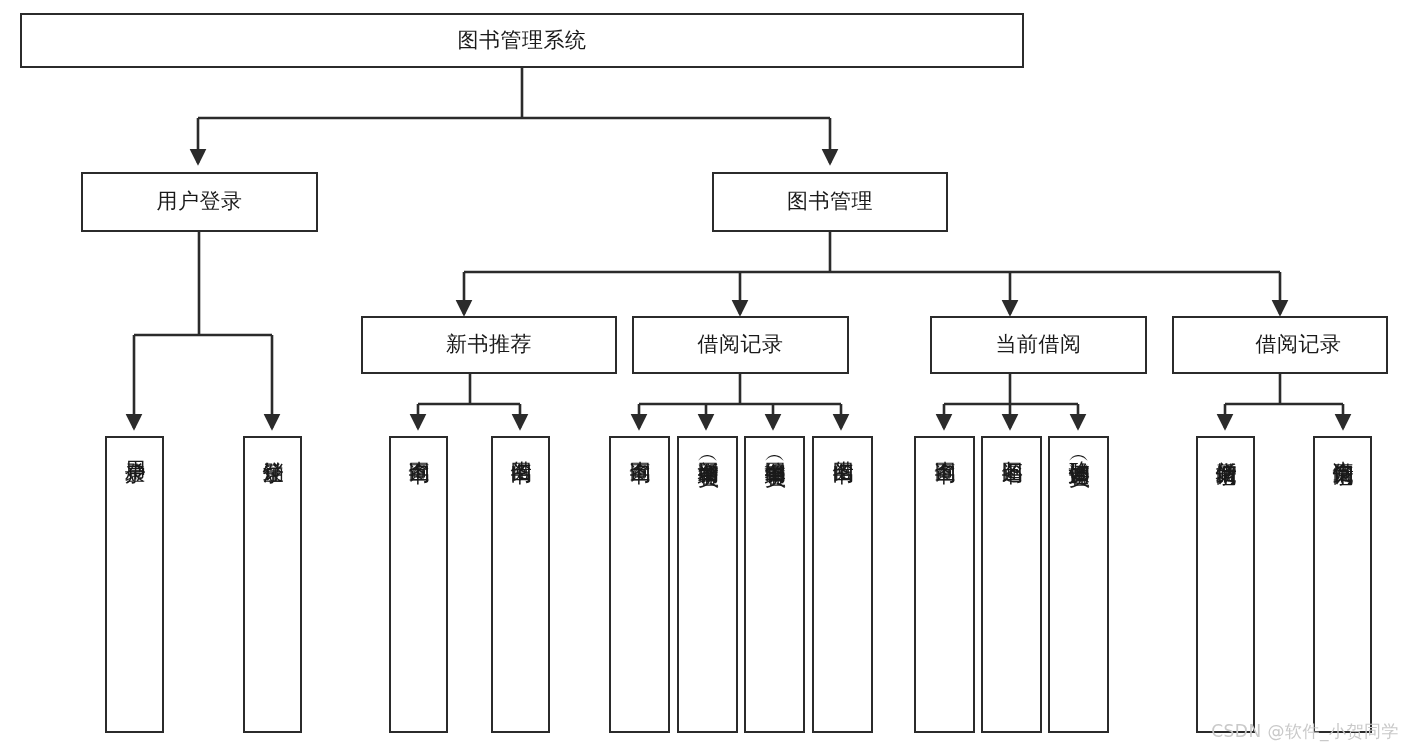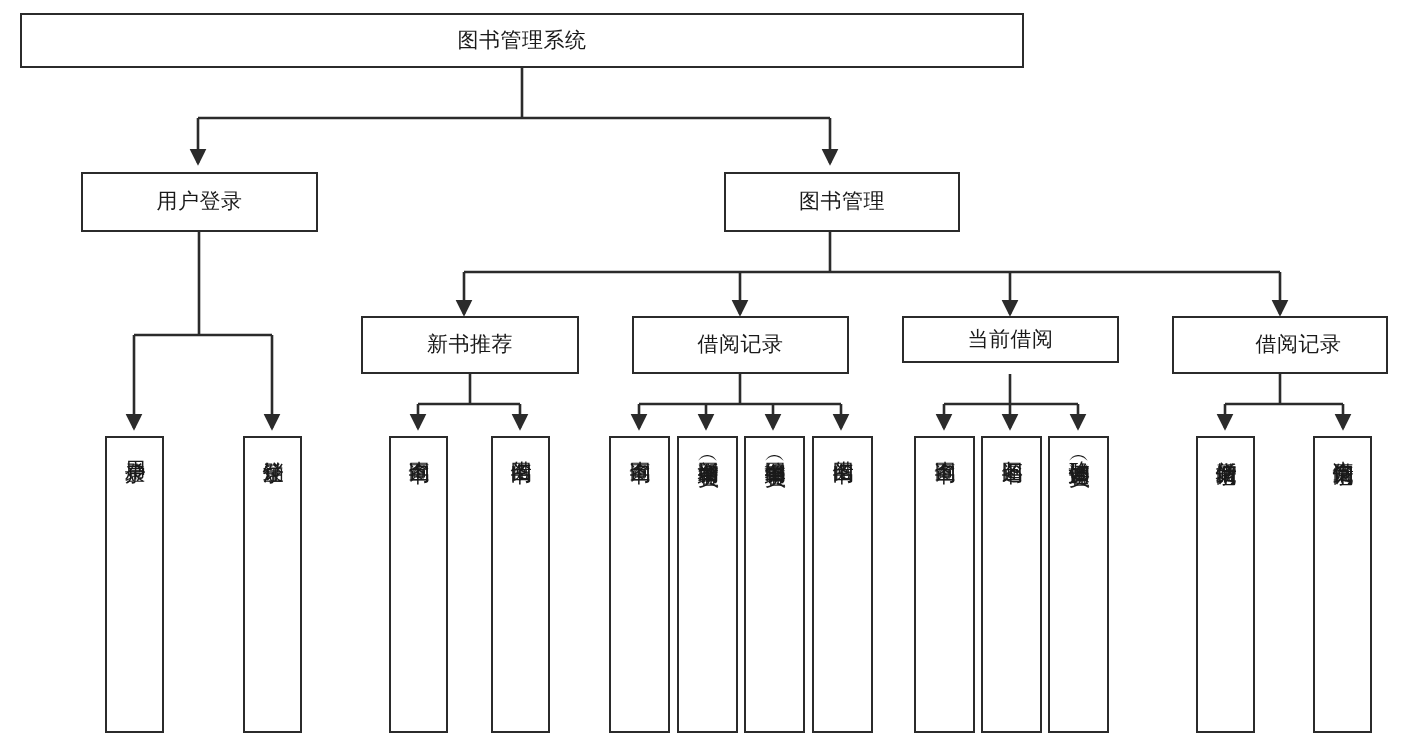--- a/index.html
+++ b/index.html
@@ -124,31 +124,31 @@
     </g>
   </svg>
 
   <div class="node node-h" style="left:20px; top:13px; width:1004px; height:55px;text-align:right;">
     <span class="node-label">图书管理系统</span>
   </div>
 
   <div class="node node-h" style="left:81px; top:172px; width:237px; height:60px;">
     <span class="node-label">用户登录</span>
   </div>
-  <div class="node node-h" style="left:712px; top:172px; width:236px; height:60px;margin-left:12px;">
+  <div class="node node-h" style="left:712px; top:172px; width:236px; height:60px;">
     <span class="node-label">图书管理</span>
   </div>
 
-  <div class="node node-h" style="left:361px; top:316px; width:218px; height:58px;">
+  <div class="node node-h" style="left:361px; top:316px; width:256px; height:58px;">
     <span class="node-label">新书推荐</span>
   </div>
   <div class="node node-h" style="left:632px; top:316px; width:217px; height:58px;">
     <span class="node-label">借阅记录</span>
   </div>
-  <div class="node node-h" style="left:902px; top:316px; width:217px; height:47px;">
+  <div class="node node-h" style="left:930px; top:316px; width:217px; height:58px;">
     <span class="node-label">当前借阅</span>
   </div>
   <div class="node node-h" style="left:1172px; top:316px; width:216px; height:58px;padding-left:37px;">
     <span class="node-label">借阅记录</span>
   </div>
 
   <div class="node node-v" style="left:105px; top:436px; width:59px; height:297px;">
     <span class="node-label">用户登录</span>
   </div>
   <div class="node node-v" style="left:243px; top:436px; width:59px; height:297px;">
@@ -185,14 +185,15 @@
     <span class="node-label">确认归还（管理员）</span>
   </div>
 
   <div class="node node-v" style="left:1196px; top:436px; width:59px; height:297px;">
     <span class="node-label">新增借阅记录</span>
   </div>
   <div class="node node-v" style="left:1313px; top:436px; width:59px; height:297px;">
     <span class="node-label">查询借阅记录</span>
   </div>
 
+  <div class="watermark">CSDN @软件_小贺同学</div>
 
 </div>
 
 </body></html>

